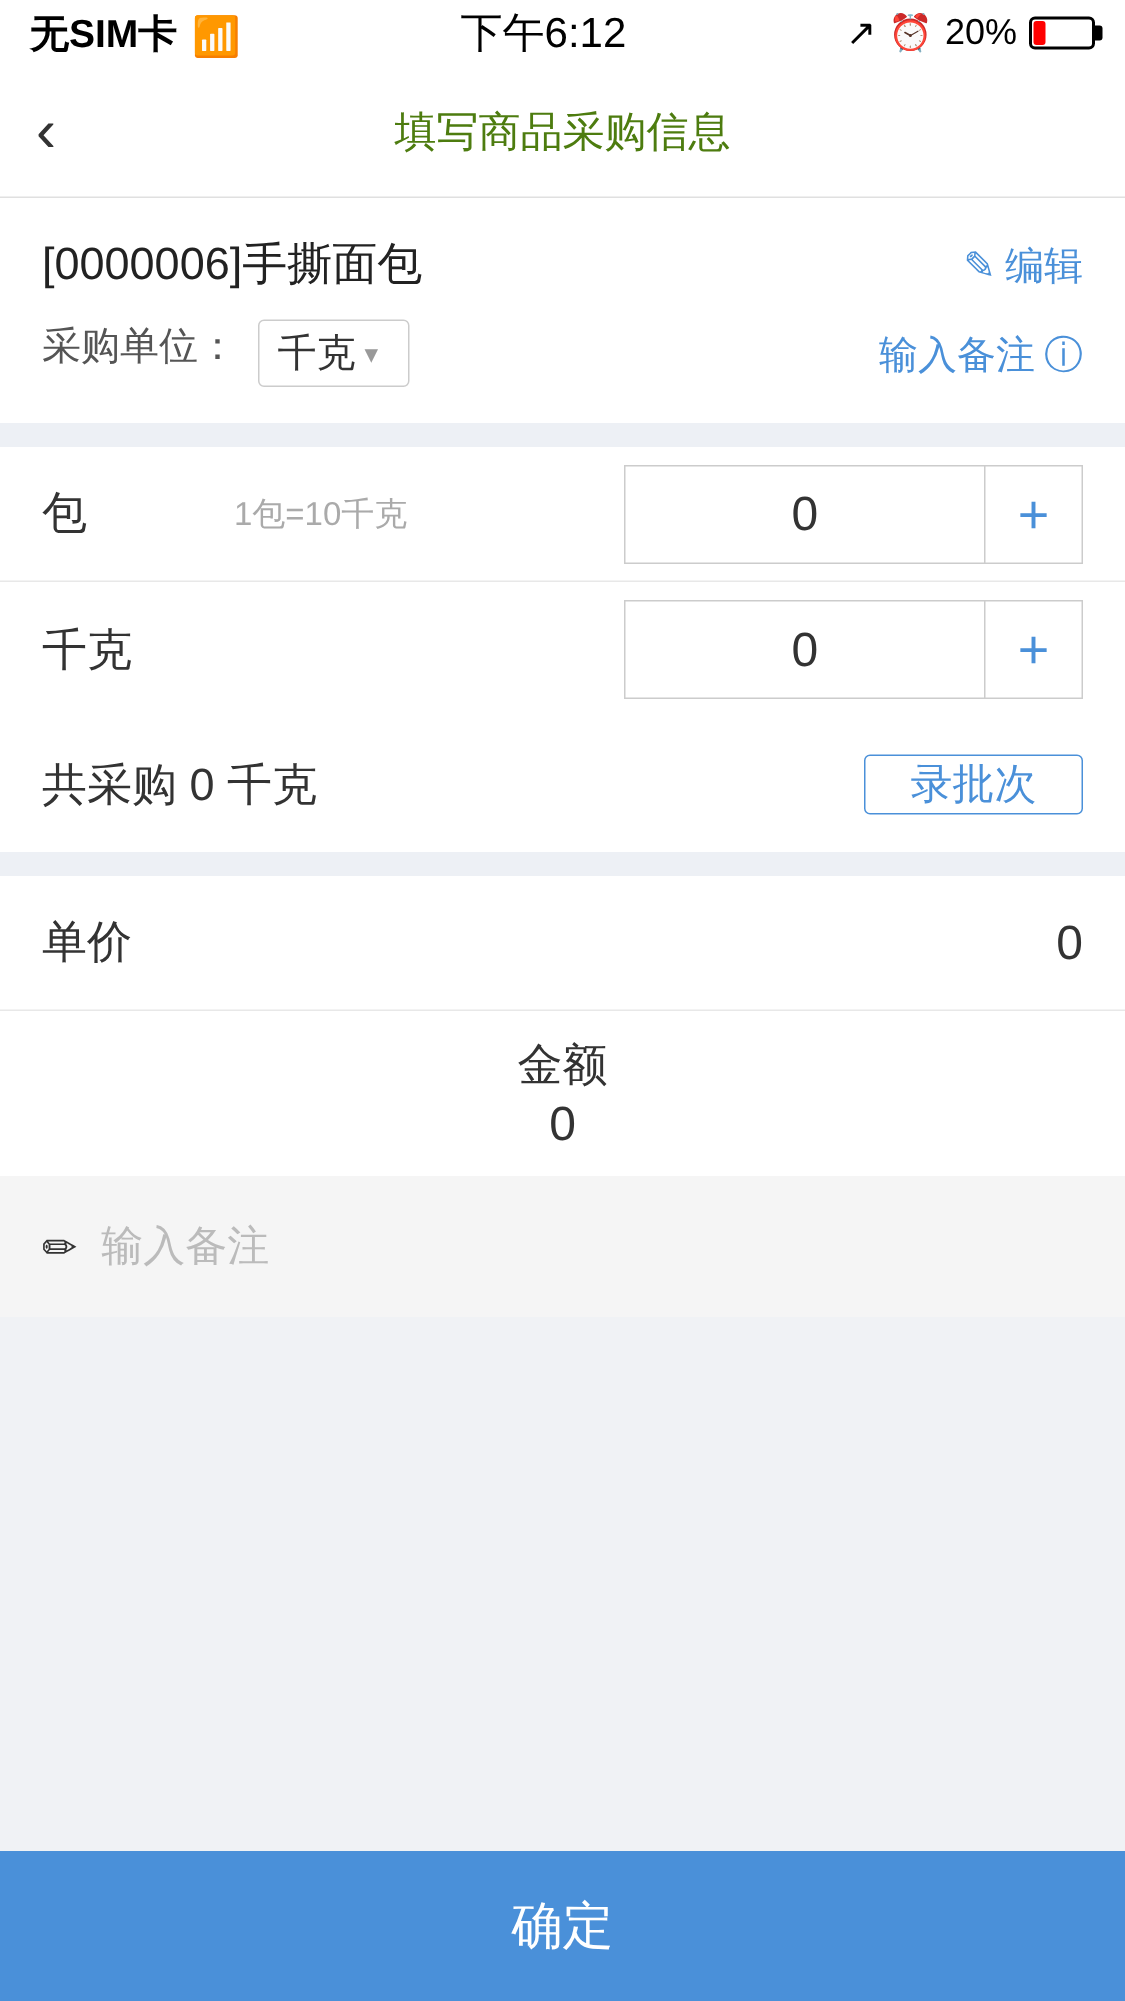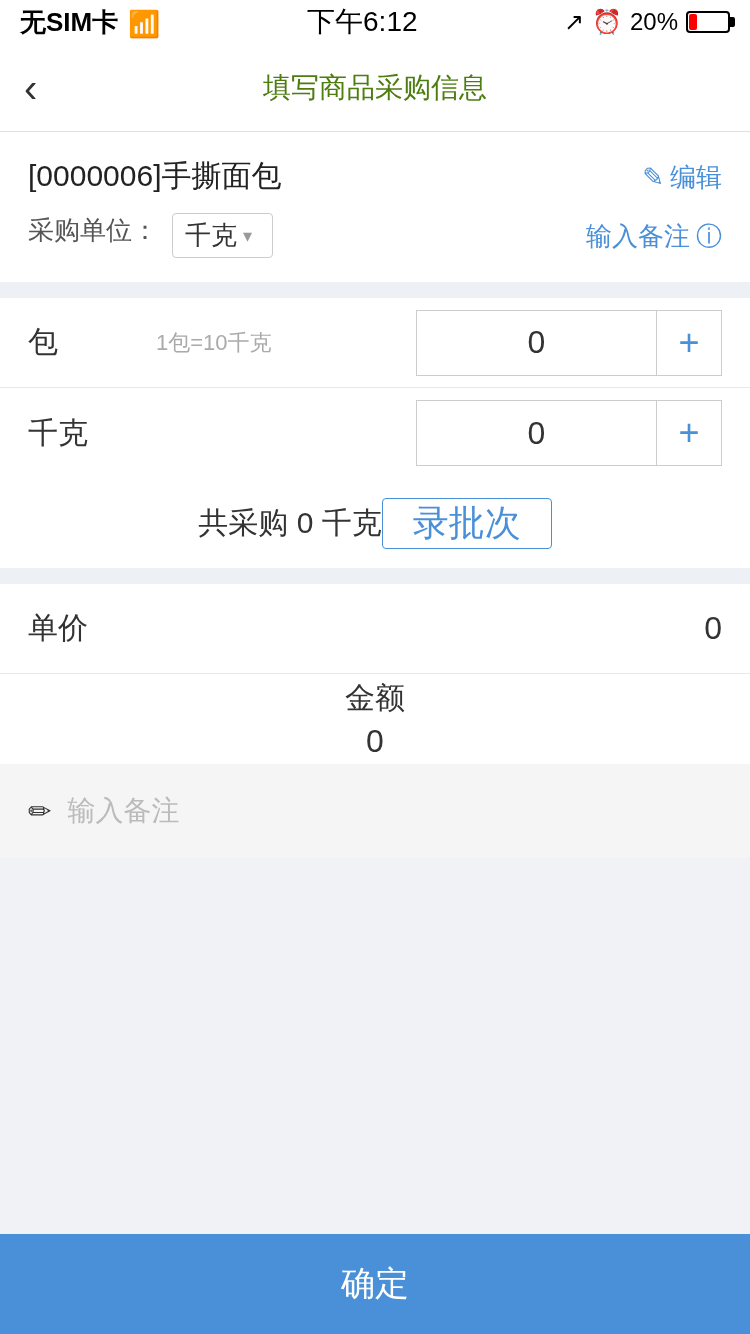--- a/index.html
+++ b/index.html
@@ -161,41 +161,41 @@
       background: #fff;
       border: 1px solid #ccc;
       color: #4a90d9;
       font-size: 36px;
       display: flex; align-items: center; justify-content: center;
       cursor: pointer;
     }
 
     
     .summary-row {
-      display: flex; align-items: center; justify-content: center;
+      display: flex; align-items: center; justify-content: space-between;
       padding: 0 28px;
       min-height: 90px;
       background: #fff;
     }
     .summary-text { font-size: 30px; color: #333; }
     .batch-btn {
       border: 1px solid #4a90d9;
       color: #4a90d9;
       background: #fff;
-      font-size: 36px;
+      font-size: 28px;
       padding: 0 30px;
       border-radius: 4px;
       cursor: pointer;
     }
 
     
     .price-section { background: #fff; margin-top: 0; }
     .price-row {
       display: flex; align-items: center; justify-content: space-between;
-      padding: 4px 28px;
+      padding: 16px 28px;
       min-height: 90px;
       border-bottom: 1px solid #e8e8e8;
     }
     .price-row:last-child { border-bottom: none; flex-direction: column; }
     .price-label { font-size: 30px; color: #333; }
     .price-value { font-size: 32px; color: #333; }
 
     
     .note-section {
       background: #f5f5f5;

